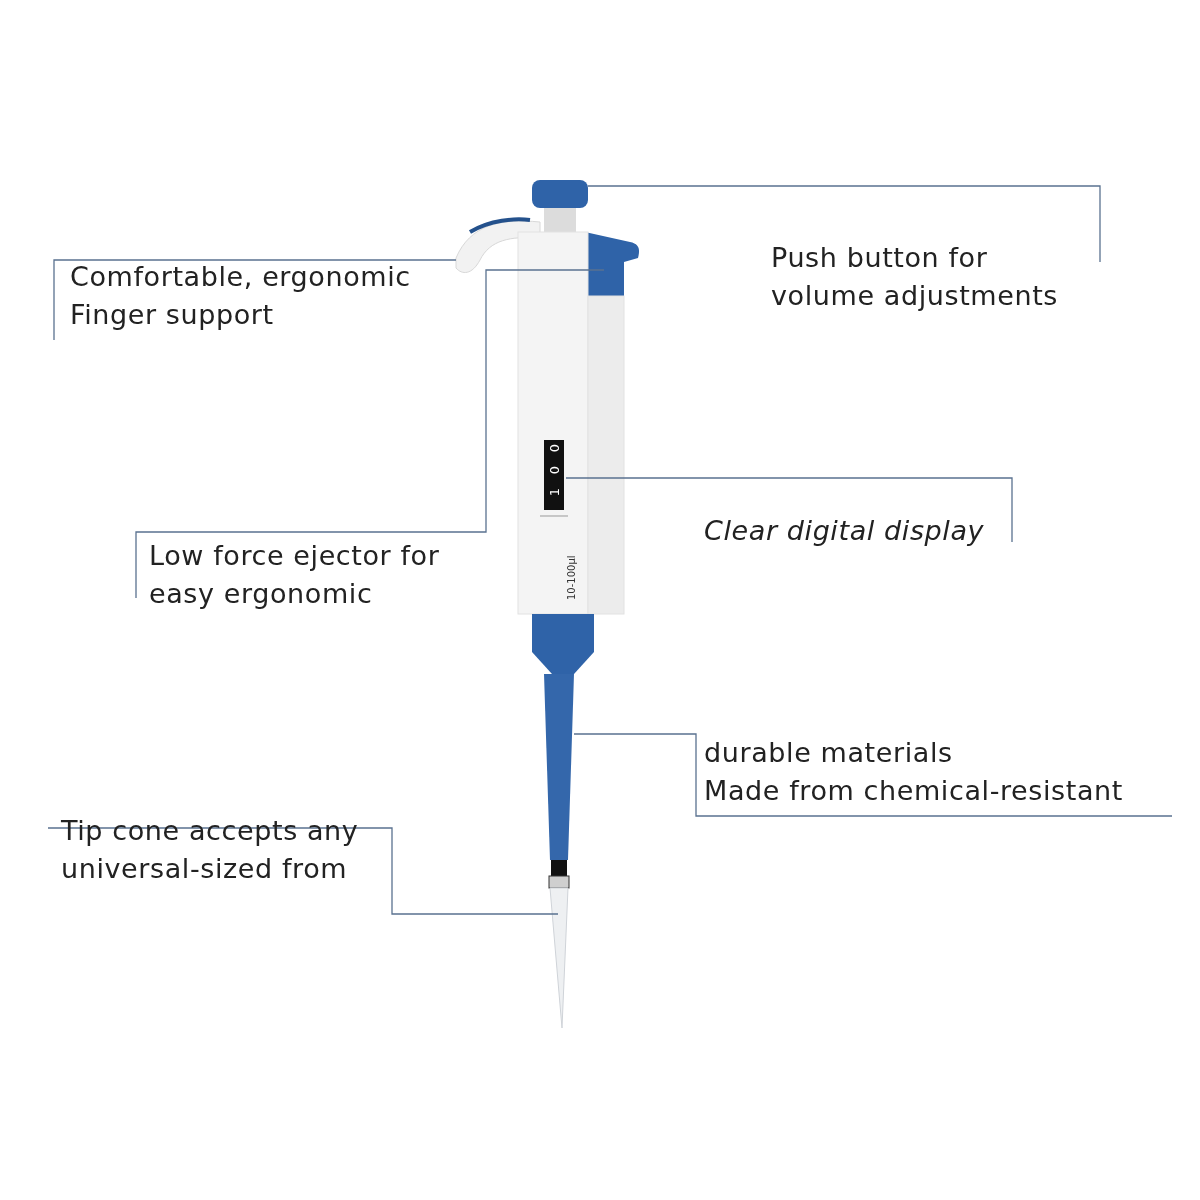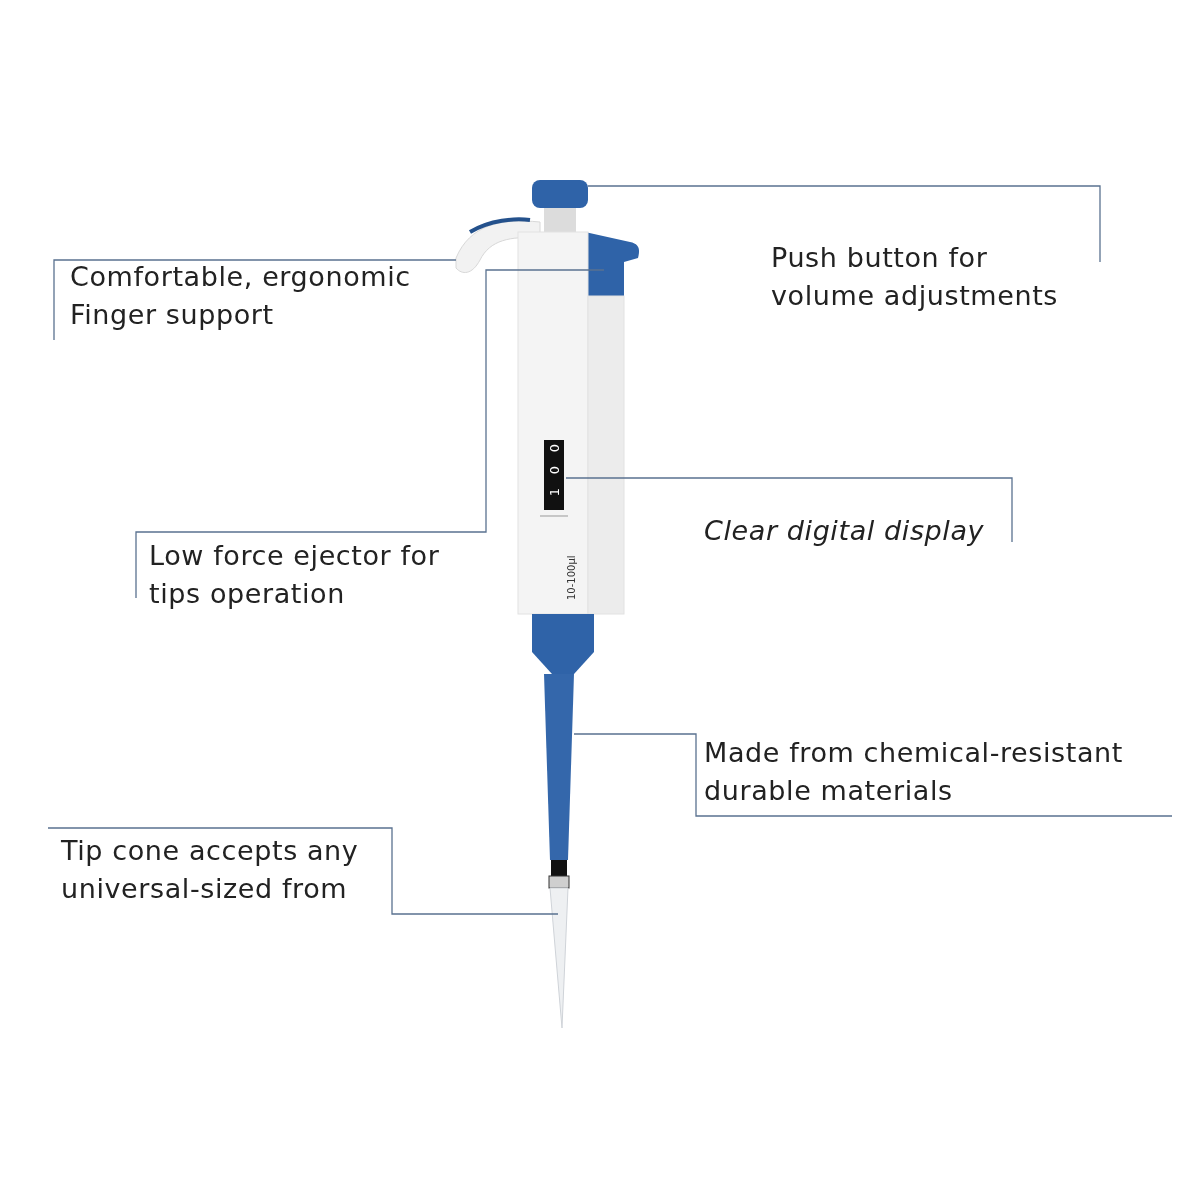--- a/index.html
+++ b/index.html
@@ -73,24 +73,24 @@
   <span>Comfortable, ergonomic</span>
   <span>Finger support</span>
 </div>
 
 <div class="label" style="left:704px; top:512px;font-style:italic;">
   <span>Clear digital display</span>
 </div>
 
 <div class="label" style="left:149px; top:537px;">
   <span>Low force ejector for</span>
-  <span>tips operation</span>
+  <span>easy ergonomic</span>
 </div>
 
 <div class="label" style="left:704px; top:734px;">
+  <span>durable materials</span>
   <span>Made from chemical-resistant</span>
-  <span>durable materials</span>
 </div>
 
-<div class="label" style="left:61px; top:832px;">
+<div class="label" style="left:61px; top:812px;">
   <span>Tip cone accepts any</span>
   <span>universal-sized from</span>
 </div>
 
 </body></html>

